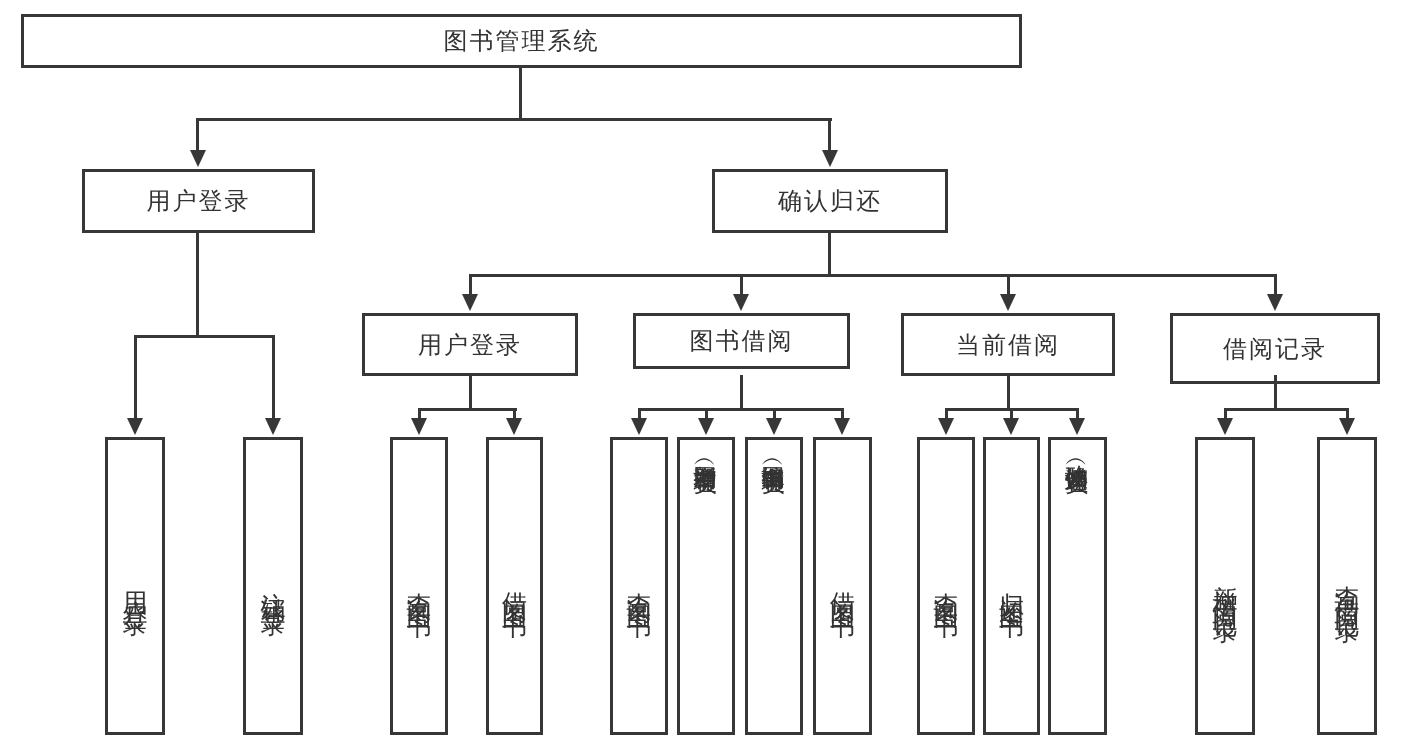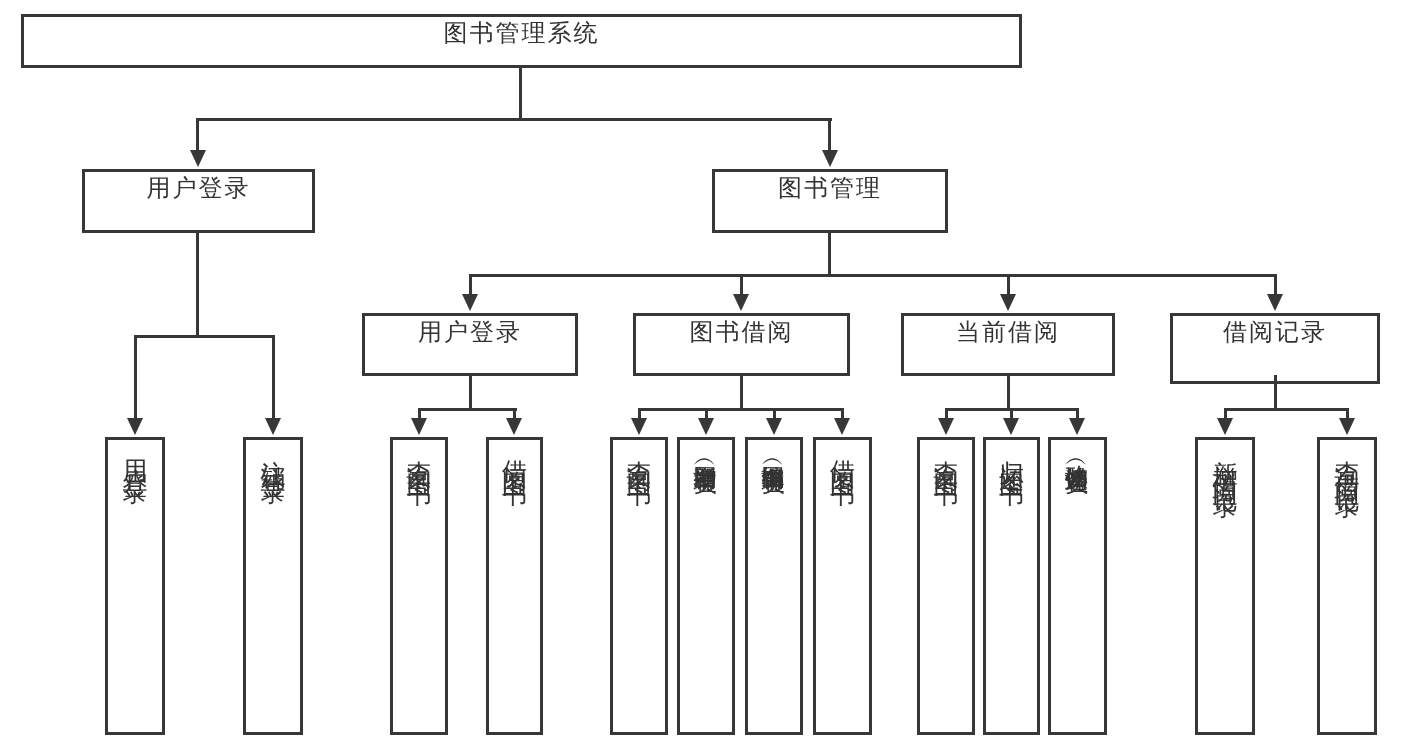--- a/index.html
+++ b/index.html
@@ -14,20 +14,21 @@
     background:#ffffff;
     overflow:hidden;
     font-family:"DejaVu Sans","Liberation Sans",sans-serif;
   }
   .node{
     position:absolute;
     box-sizing:border-box;
     border:3px solid var(--line);
     background:#ffffff;
     display:flex;
+    align-items:center;
     justify-content:center;
   }
   .node .lbl{
     color:var(--text);
     font-size:24px;
     letter-spacing:2px;
     white-space:nowrap;
   }
   .node.v .lbl{
     writing-mode:vertical-rl;
@@ -78,21 +79,21 @@
   <div class="hl" style="left:196px;top:118px;width:636px"></div>
   <div class="vl" style="left:196px;top:118px;height:34px"></div>
   <div class="arrow" style="left:190px;top:150px"></div>
   <div class="vl" style="left:828px;top:118px;height:34px"></div>
   <div class="arrow" style="left:822px;top:150px"></div>
 
   <div class="node" style="left:82px;top:169px;width:233px;height:64px">
     <span class="lbl">用户登录</span>
   </div>
   <div class="node" style="left:712px;top:169px;width:236px;height:64px">
-    <span class="lbl">图书管理</span>
+    <span class="lbl">确认归还</span>
   </div>
 
   <div class="vl" style="left:196px;top:233px;height:104px"></div>
   <div class="hl" style="left:134px;top:335px;width:141px"></div>
   <div class="vl" style="left:134px;top:335px;height:85px"></div>
   <div class="arrow" style="left:127px;top:418px"></div>
   <div class="vl" style="left:272px;top:335px;height:85px"></div>
   <div class="arrow" style="left:265px;top:418px"></div>
 
   <div class="vl" style="left:828px;top:233px;height:43px"></div>
@@ -102,21 +103,21 @@
   <div class="vl" style="left:740px;top:274px;height:23px"></div>
   <div class="arrow" style="left:733px;top:294px"></div>
   <div class="vl" style="left:1007px;top:274px;height:23px"></div>
   <div class="arrow" style="left:1000px;top:294px"></div>
   <div class="vl" style="left:1274px;top:274px;height:23px"></div>
   <div class="arrow" style="left:1267px;top:294px"></div>
 
   <div class="node" style="left:362px;top:313px;width:216px;height:63px">
     <span class="lbl">用户登录</span>
   </div>
-  <div class="node" style="left:633px;top:313px;width:217px;height:63px">
+  <div class="node" style="left:633px;top:313px;width:217px;height:56px">
     <span class="lbl">图书借阅</span>
   </div>
   <div class="node" style="left:901px;top:313px;width:214px;height:63px">
     <span class="lbl">当前借阅</span>
   </div>
   <div class="node" style="left:1170px;top:313px;width:210px;height:71px">
     <span class="lbl">借阅记录</span>
   </div>
 
   <div class="vl" style="left:469px;top:375px;height:35px"></div>

